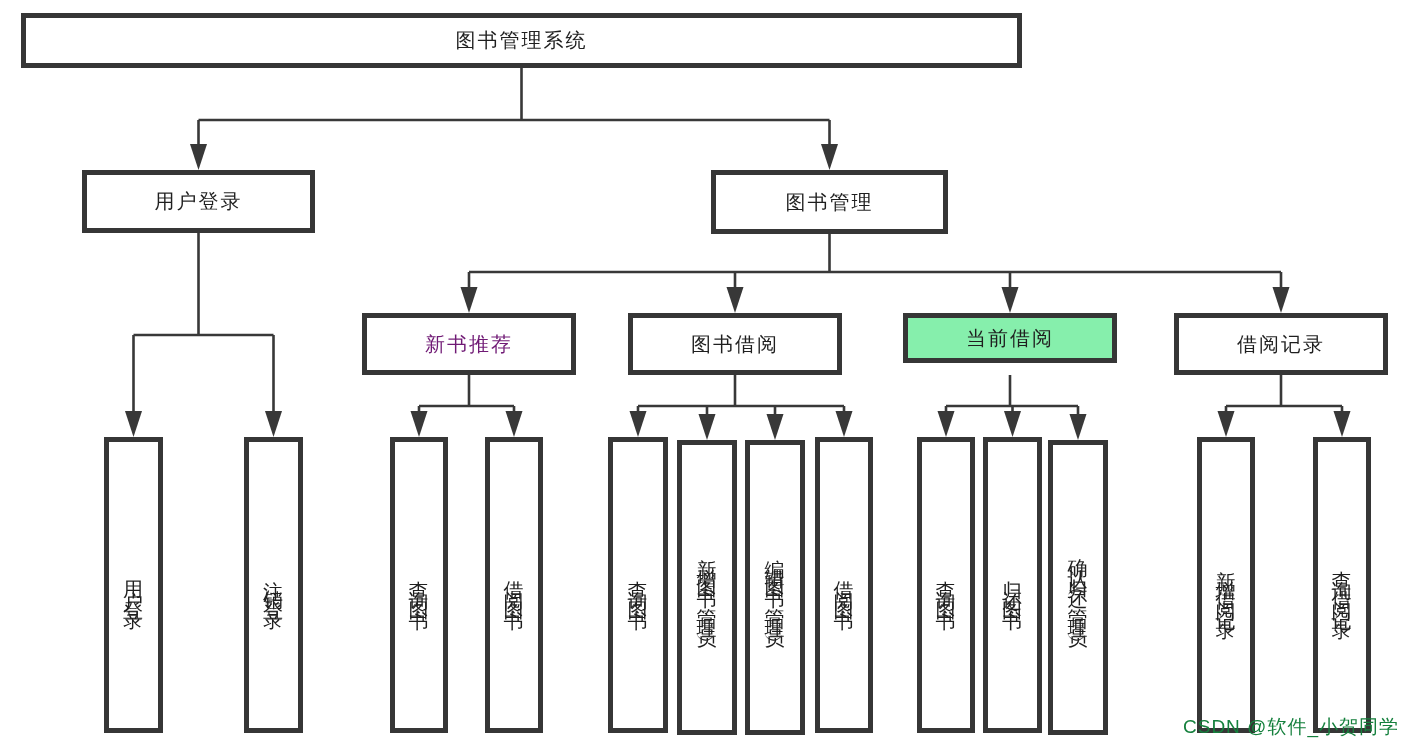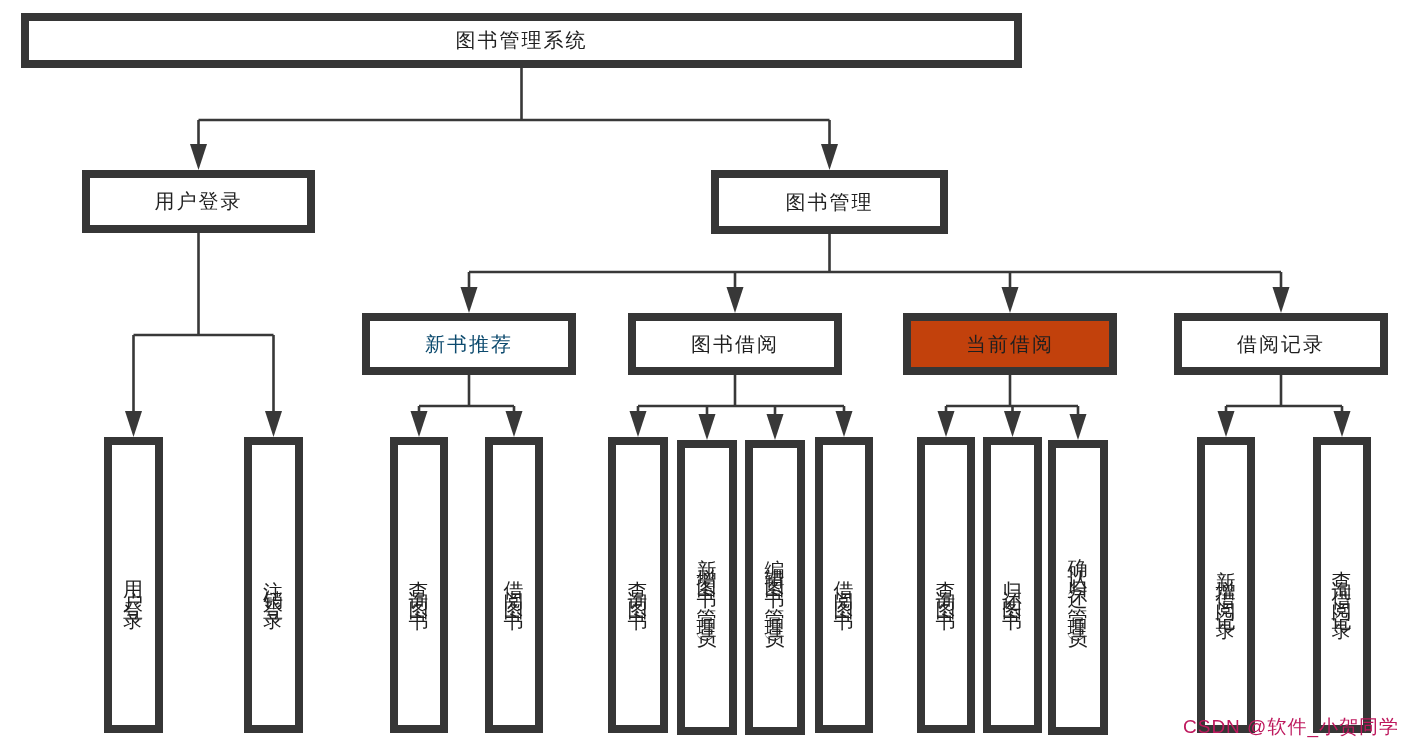--- a/index.html
+++ b/index.html
@@ -8,21 +8,21 @@
     position:relative;
     width:1405px;height:747px;
     background:#ffffff;
     overflow:hidden;
   }
   .canvas svg{position:absolute;left:0;top:0;}
   .node{
     position:absolute;
     box-sizing:border-box;
     background:#ffffff;
-    border:8px solid #a3a3a3;
+    border:5px solid #a3a3a3;
     display:flex;
     align-items:center;
     justify-content:center;
     color:#1f1f1f;
   }
   .node .lbl{
     font-size:20px;
     letter-spacing:2px;
     white-space:nowrap;
   }
@@ -80,26 +80,26 @@
       <div class="node" style="left: 21px; top: 13px; width: 1001px; height: 55px; border-color: rgb(54, 54, 54); background: rgb(255, 255, 255);">
         <span class="lbl" style="color: rgb(31, 31, 31);">图书管理系统</span>
       </div>
       <div class="node" style="left: 82px; top: 170px; width: 233px; height: 63px; border-color: rgb(54, 54, 54); background: rgb(255, 255, 255);">
         <span class="lbl" style="color: rgb(31, 31, 31);">用户登录</span>
       </div>
       <div class="node" style="left: 711px; top: 170px; width: 237px; height: 64px; border-color: rgb(54, 54, 54); background: rgb(255, 255, 255);">
         <span class="lbl" style="color: rgb(31, 31, 31);">图书管理</span>
       </div>
       <div class="node" style="left: 362px; top: 313px; width: 214px; height: 62px; border-color: rgb(54, 54, 54); background: rgb(255, 255, 255);">
-        <span class="lbl" style="color: #0c4a6e;">新书推荐</span>
+        <span class="lbl" style="color: #701a75;">新书推荐</span>
       </div>
       <div class="node" style="left: 628px; top: 313px; width: 214px; height: 62px; border-color: rgb(54, 54, 54); background: rgb(255, 255, 255);">
         <span class="lbl" style="color: rgb(31, 31, 31); font-family: Liberation Serif, serif;">图书借阅</span>
       </div>
-      <div class="node" style="left: 903px; top: 313px; width: 214px; height: 62px; border-color: rgb(54, 54, 54); background: #c2410c;">
+      <div class="node" style="left: 903px; top: 313px; width: 214px; height: 50px; border-color: rgb(54, 54, 54); background: #86efac;">
         <span class="lbl" style="color: rgb(31, 31, 31);">当前借阅</span>
       </div>
       <div class="node" style="left: 1174px; top: 313px; width: 214px; height: 62px; border-color: rgb(54, 54, 54); background: rgb(255, 255, 255);">
         <span class="lbl" style="color: rgb(31, 31, 31); text-align: center;">借阅记录</span>
       </div>
       <div class="node vertical" style="left: 104px; top: 437px; width: 59px; height: 296px; border-color: rgb(54, 54, 54); background: rgb(255, 255, 255);">
         <span class="lbl" style="color: rgb(31, 31, 31);">用户登录</span>
       </div>
       <div class="node vertical" style="left: 244px; top: 437px; width: 59px; height: 296px; border-color: rgb(54, 54, 54); background: rgb(255, 255, 255);">
         <span class="lbl" style="color: rgb(31, 31, 31);">注销登录</span>
@@ -131,14 +131,14 @@
       <div class="node vertical" style="left: 1048px; top: 440px; width: 60px; height: 295px; border-color: rgb(54, 54, 54); background: rgb(255, 255, 255);">
         <span class="lbl" style="color: rgb(31, 31, 31);">确认归还（管理员）</span>
       </div>
       <div class="node vertical" style="left: 1197px; top: 437px; width: 58px; height: 296px; border-color: rgb(54, 54, 54); background: rgb(255, 255, 255);">
         <span class="lbl" style="color: rgb(31, 31, 31);">新增借阅记录</span>
       </div>
       <div class="node vertical" style="left: 1313px; top: 437px; width: 58px; height: 296px; border-color: rgb(54, 54, 54); background: rgb(255, 255, 255);">
         <span class="lbl" style="color: rgb(31, 31, 31);">查询借阅记录</span>
       </div>
     </div>
-  <div class="watermark" style="color: #be185d;">CSDN @软件_小贺同学</div>
+  <div class="watermark" style="color: #15803d;">CSDN @软件_小贺同学</div>
 </div>
 
 </body></html>

